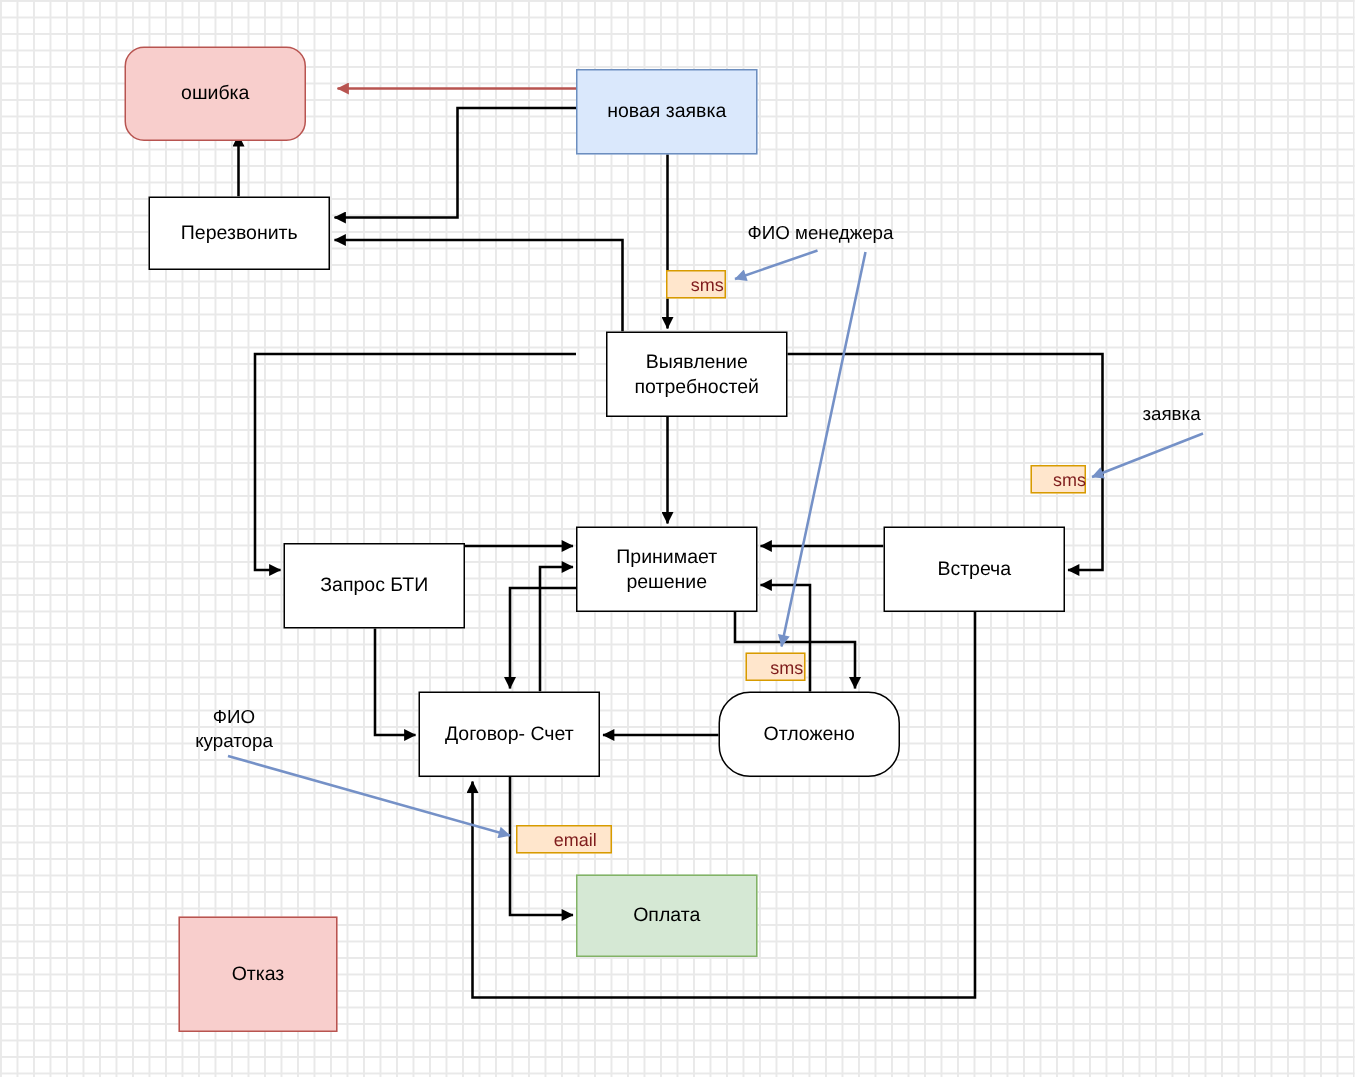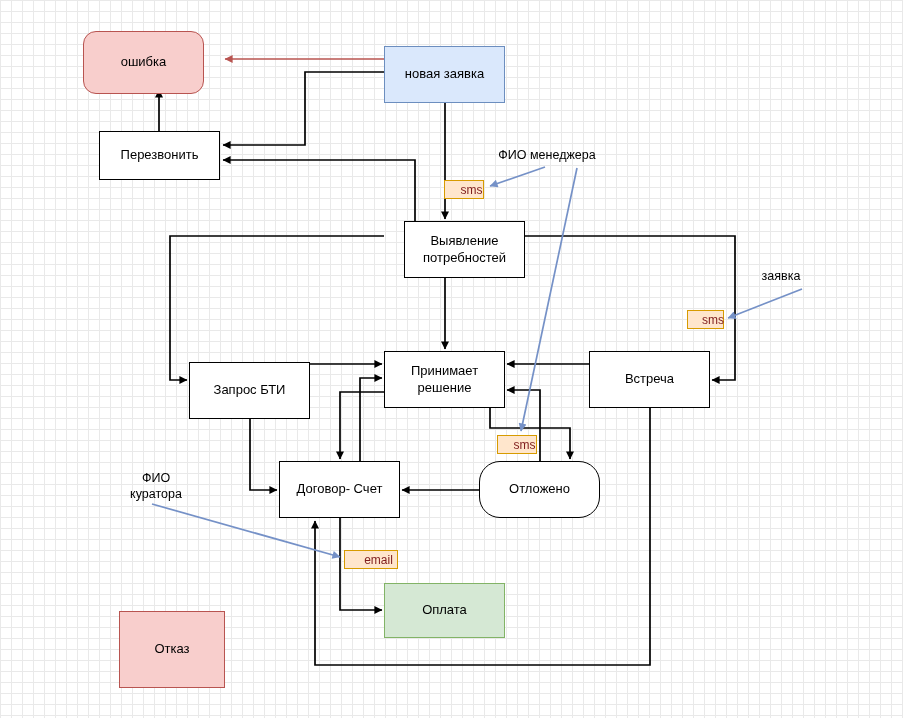--- a/index.html
+++ b/index.html
@@ -119,21 +119,21 @@
       </div>
       <div class="tag" style="left: 444px; top: 180px; width: 40px; height: 19px; background: rgb(255, 230, 204); border-color: rgb(215, 155, 0);">
         <span>sms</span>
       </div>
       <div class="tag" style="left: 687px; top: 310px; width: 37px; height: 19px; background: rgb(255, 230, 204); border-color: rgb(215, 155, 0);">
         <span>sms</span>
       </div>
       <div class="tag" style="left: 497px; top: 435px; width: 40px; height: 19px; background: rgb(255, 230, 204); border-color: rgb(215, 155, 0);">
         <span>sms</span>
       </div>
-      <div class="tag" style="left: 344px; top: 550px; width: 54px; height: 19px; background: rgb(255, 230, 204); border-color: rgb(215, 155, 0);">
+      <div class="tag" style="left: 344px; top: 550px; width: 64px; height: 19px; background: rgb(255, 230, 204); border-color: rgb(215, 155, 0);">
         <span>email</span>
       </div>
       <div class="note" style="left: 487px; top: 146px; width: 120px; height: 18px;">
         <span>ФИО менеджера</span>
       </div>
       <div class="note" style="left: 746px; top: 267px; width: 70px; height: 18px;">
         <span>заявка</span>
       </div>
       <div class="note" style="left: 120px; top: 469px; width: 72px; height: 34px;">
         <span>ФИО куратора</span>

